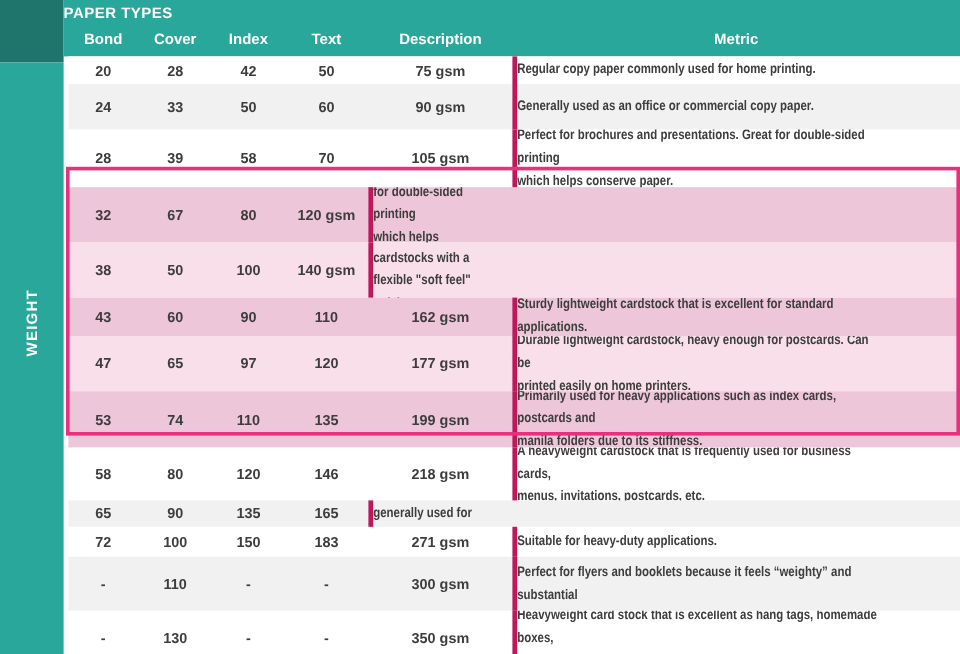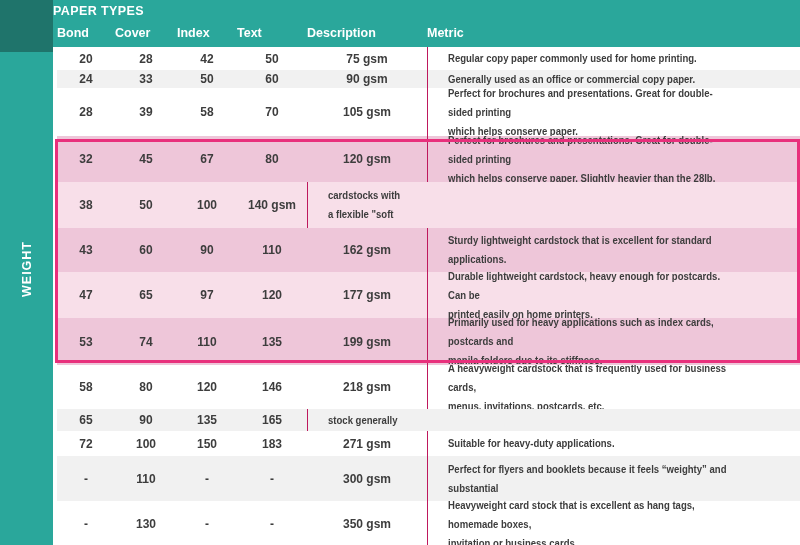--- a/index.html
+++ b/index.html
@@ -13,38 +13,38 @@
              display:flex; align-items:center; justify-content:center; padding-bottom:60px; }
   .weight-label { transform:rotate(-90deg); white-space:nowrap; color:#ffffff;
              font-size:12.5px; font-weight:700; letter-spacing:1px; }
 
   
   .hdr { position:absolute; left:53px; top:0; width:747px; height:47px; background:#2aa79b; color:#fff; }
   .hdr-title { position:absolute; left:0; right:0; top:4px; text-align:left;
              font-size:12.5px; font-weight:700; letter-spacing:.4px; }
   .hdr-cols { position:absolute; left:4px; top:24px; width:743px; display:grid;
              grid-template-columns:58px 62px 60px 70px 120px 1fr; }
-  .hdr-cols .hc { font-size:12.5px; font-weight:700; line-height:18px; }
+  .hdr-cols .hc { text-align:center; font-size:12.5px; font-weight:700; line-height:18px; }
 
   
   .tbody { position:absolute; left:57px; top:47px; width:743px; }
   .row { display:grid; grid-template-columns:58px 62px 60px 70px 120px 1fr; }
-  .row:nth-child(1){height:23px} .row:nth-child(2){height:18px} .row:nth-child(3){height:48px}
-  .row:nth-child(4){height:46px} .row:nth-child(5){height:46px} .row:nth-child(6){height:44px}
+  .row:nth-child(1){height:23px} .row:nth-child(2){height:38px} .row:nth-child(3){height:48px}
+  .row:nth-child(4){height:46px} .row:nth-child(5){height:46px} .row:nth-child(6){height:32px}
   .row:nth-child(7){height:46px} .row:nth-child(8){height:47px} .row:nth-child(9){height:44px}
   .row:nth-child(10){height:22px} .row:nth-child(11){height:25px} .row:nth-child(12){height:45px}
   .row:nth-child(13){height:46px}
   .plain  { background:#ffffff; }
   .stripe { background:#f1f1f1; }
   .hl-a   { background:#eec6d9; }
   .hl-b   { background:#f8dfe9; }
   .cell { display:flex; align-items:center; justify-content:center;
           font-size:12px; font-weight:700; color:#3d3d3d; }
-  .cell.desc { justify-content:center; border-left:1px solid #be185d;
-          padding:2px 4px 2px 20px; overflow:hidden; }
+  .cell.desc { justify-content:center; border-left:4px solid #be185d;
+          padding:2px 4px 2px 0; overflow:hidden; }
   .desc-inner { display:inline-block; width:121%; transform:scaleX(0.83); transform-origin:0 50%;
           font-size:11.5px; font-weight:700; color:#3d3d3d; line-height:19px; white-space:pre-line; }
 
   
   .hl-outline { position:absolute; left:55px; top:139px; width:745px; height:224px;
           border:3px solid #e8307c; pointer-events:none; }
 </style>
 </head>
 <body>
 
@@ -95,21 +95,20 @@
     <div class="cell">58</div>
     <div class="cell">70</div>
     <div class="cell">105 gsm</div>
     <div class="cell desc">
       <span class="desc-inner">Perfect for brochures and presentations. Great for double-sided printing
 which helps conserve paper.</span>
     </div>
   </div>
       <div class="row hl-a">
     <div class="cell">32</div>
-    <div class="cell">45</div>
     <div class="cell">67</div>
     <div class="cell">80</div>
     <div class="cell">120 gsm</div>
     <div class="cell desc">
       <span class="desc-inner">Perfect for brochures and presentations. Great for double-sided printing
 which helps conserve paper. Slightly heavier than the 28lb.</span>
     </div>
   </div>
       <div class="row hl-b">
     <div class="cell">38</div>

